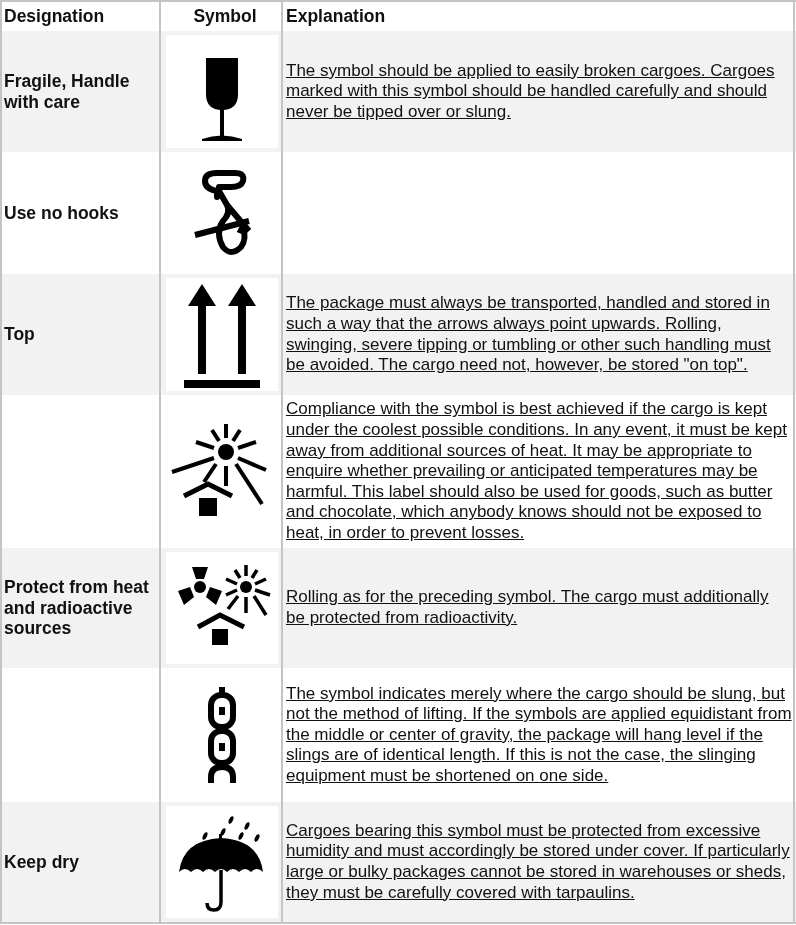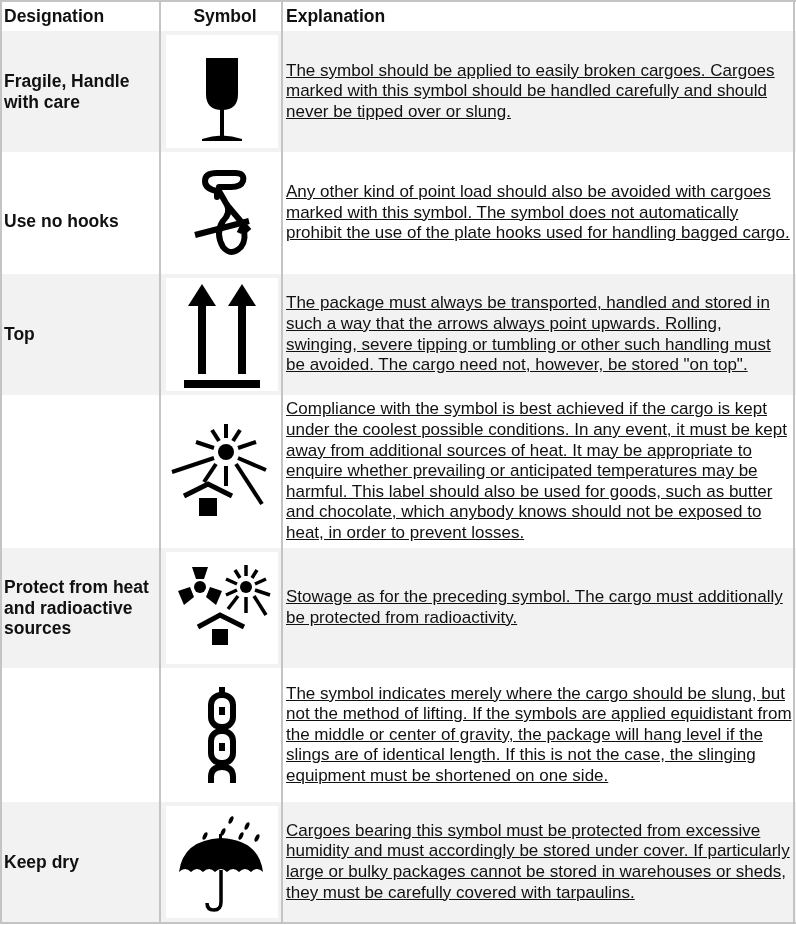--- a/index.html
+++ b/index.html
@@ -38,33 +38,32 @@
           <path d="M14 16 L46 16 L46 52 Q46 68 30 68 Q14 68 14 52 Z" fill="#000"></path>
           <rect x="28" y="66" width="4" height="30" fill="#000"></rect>
           <path d="M10 97 Q30 90 50 97 L50 99 L10 99 Z" fill="#000"></path>
         </svg>
       </div>
     </div>
     <div class="cell-exp" style="top:0;height:121px;">The symbol should be applied to easily broken cargoes. Cargoes marked with this symbol should be handled carefully and should never be tipped over or slung.</div>
   </div>
 
   <div class="row" style="top:152px;height:122px;">
-    <div class="cell-des" style="top:8px;height:122px;">Use no hooks</div>
+    <div class="cell-des" style="top:0;height:122px;">Use no hooks</div>
     <div class="cell-sym" style="top:0;height:122px;">
       <div class="sym-box" style="height:114px;">
         <svg width="70" height="105" viewBox="0 0 70 105">
           <path d="M30 36 L30 30 Q18 28 18 20 Q18 12 30 12 L48 12 Q58 12 56 20 Q54 26 44 26 L32 26" fill="none" stroke="#000" stroke-width="6" stroke-linecap="round"></path>
           <path d="M32 30 L40 44 Q44 52 36 60 Q28 72 36 86 Q44 96 54 86 Q60 78 56 66" fill="none" stroke="#000" stroke-width="6" stroke-linecap="round"></path>
           <path d="M56 64 L52 72" stroke="#000" stroke-width="5"></path>
           <line x1="8" y1="74" x2="62" y2="60" stroke="#000" stroke-width="6"></line>
           <line x1="40" y1="44" x2="62" y2="70" stroke="#000" stroke-width="6"></line>
         </svg>
       </div>
     </div>
-    <div class="cell-exp" style="top:0;height:122px;">Any other kind of point load should also be avoided with cargoes marked with this symbol. The symbol does not automatically prohibit the use of the plate hooks used for handling bagged cargo.</div>
   </div>
 
   <div class="row shaded" style="top:274px;height:121px;">
     <div class="cell-des" style="top:0;height:121px;">Top</div>
     <div class="cell-sym" style="top:0;height:121px;">
       <div class="sym-box" style="height:113px;">
         <svg width="80" height="110" viewBox="0 0 80 110">
           <polygon points="20,4 6,26 34,26" fill="#000"></polygon>
           <rect x="16" y="24" width="8" height="70" fill="#000"></rect>
           <polygon points="60,4 46,26 74,26" fill="#000"></polygon>
@@ -121,21 +120,21 @@
             <line x1="98" y1="32" x2="83" y2="27"></line>
             <line x1="74" y1="34" x2="74" y2="50"></line>
             <line x1="66" y1="33" x2="56" y2="46"></line>
             <line x1="82" y1="33" x2="94" y2="52"></line>
           </g>
           <polyline points="26,64 48,52 72,64" fill="none" stroke="#000" stroke-width="5"></polyline>
           <rect x="40" y="66" width="16" height="16" fill="#000"></rect>
         </svg>
       </div>
     </div>
-    <div class="cell-exp" style="top:0;height:120px;">Stowage as for the preceding symbol. The cargo must additionally be protected from radioactivity.</div>
+    <div class="cell-exp" style="top:0;height:120px;">Rolling as for the preceding symbol. The cargo must additionally be protected from radioactivity.</div>
   </div>
 
   <div class="row" style="top:668px;height:134px;">
     <div class="cell-sym" style="top:0;height:134px;">
       <div class="sym-box" style="height:126px;">
         <svg width="30" height="96" viewBox="0 0 30 96">
           <rect x="12" y="0" width="6" height="8" fill="#000"></rect>
           <rect x="4" y="8" width="22" height="32" rx="10" fill="none" stroke="#000" stroke-width="6"></rect>
           <rect x="12" y="20" width="6" height="8" fill="#000"></rect>
           <rect x="12" y="38" width="6" height="8" fill="#000"></rect>

